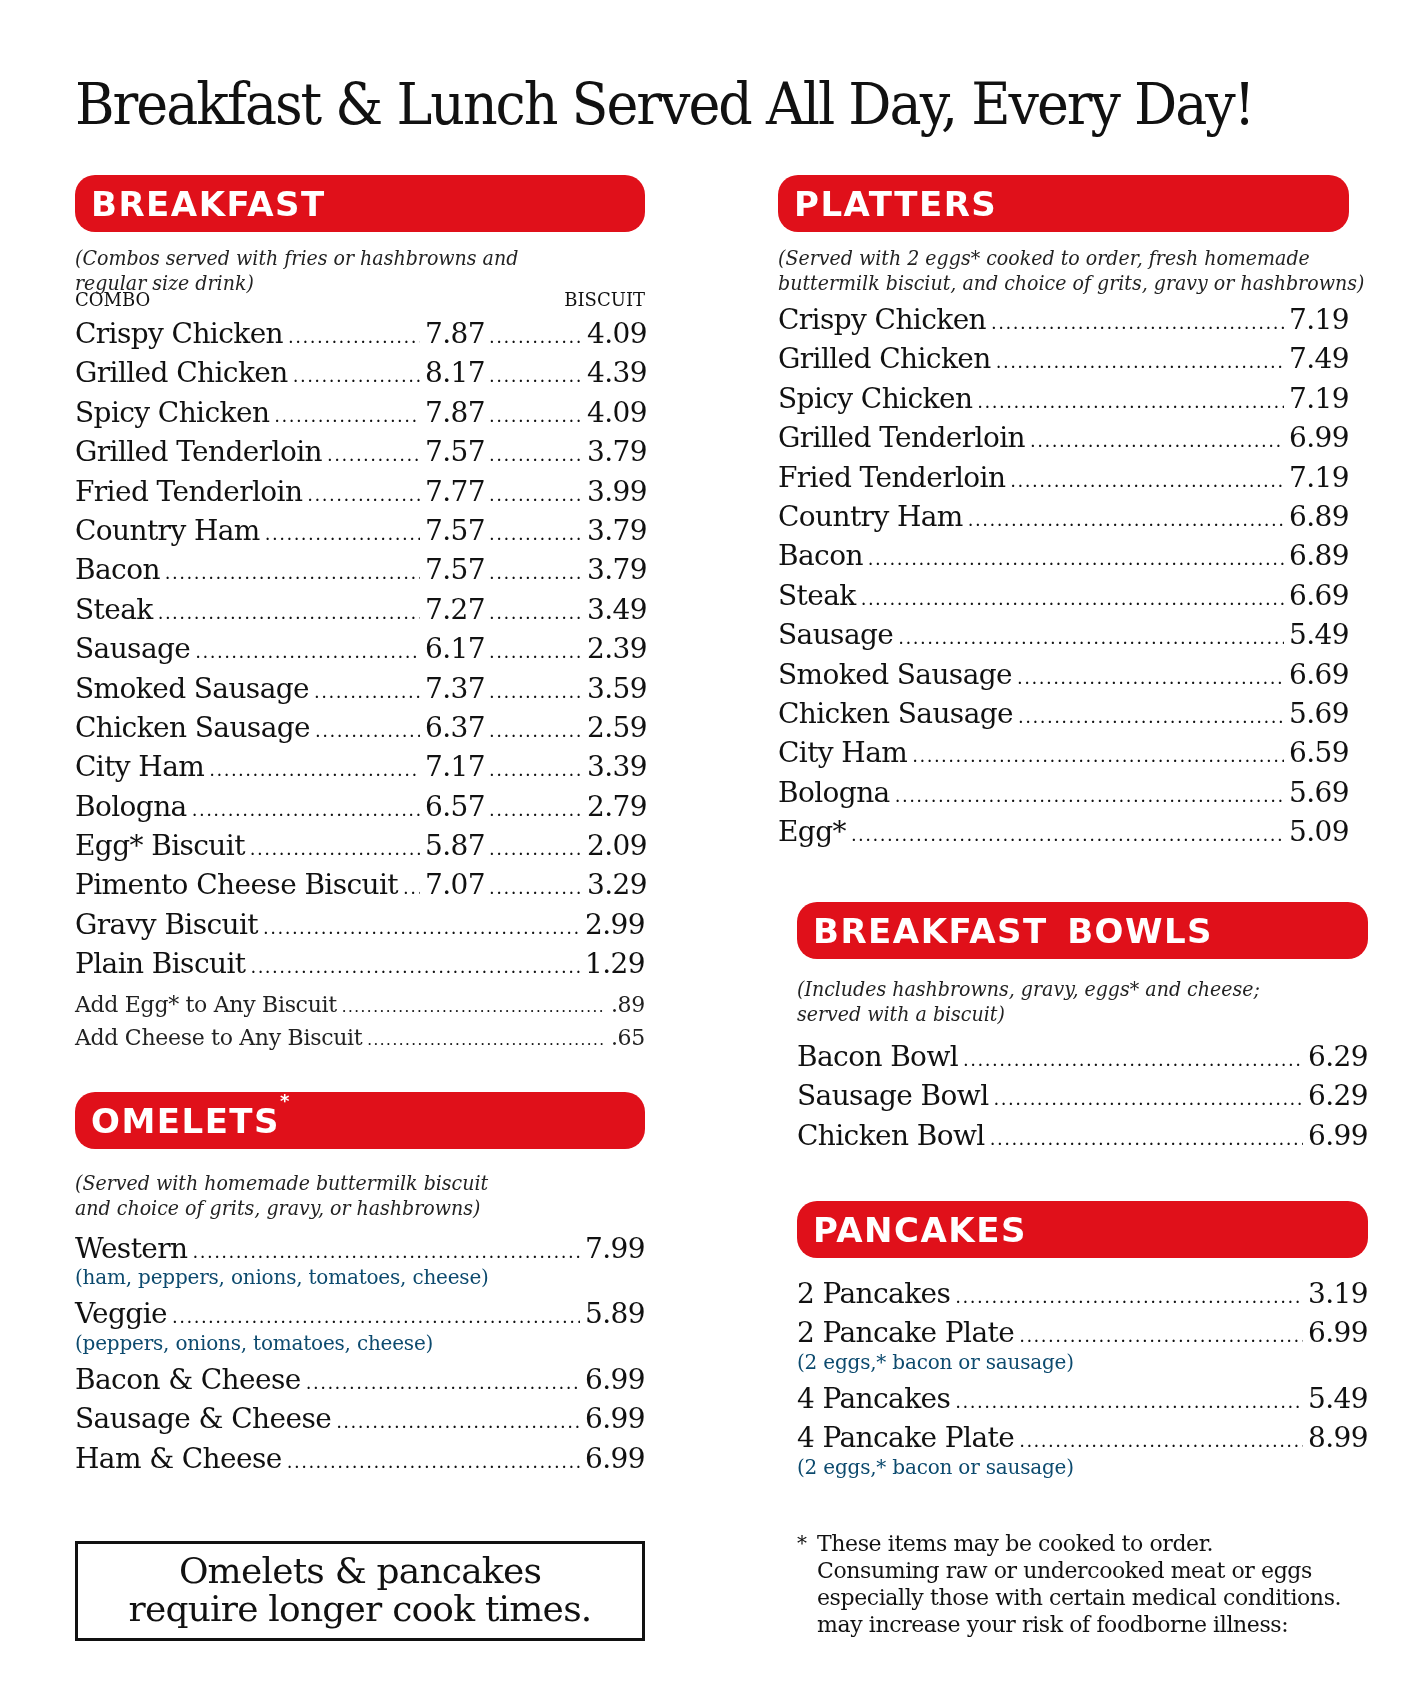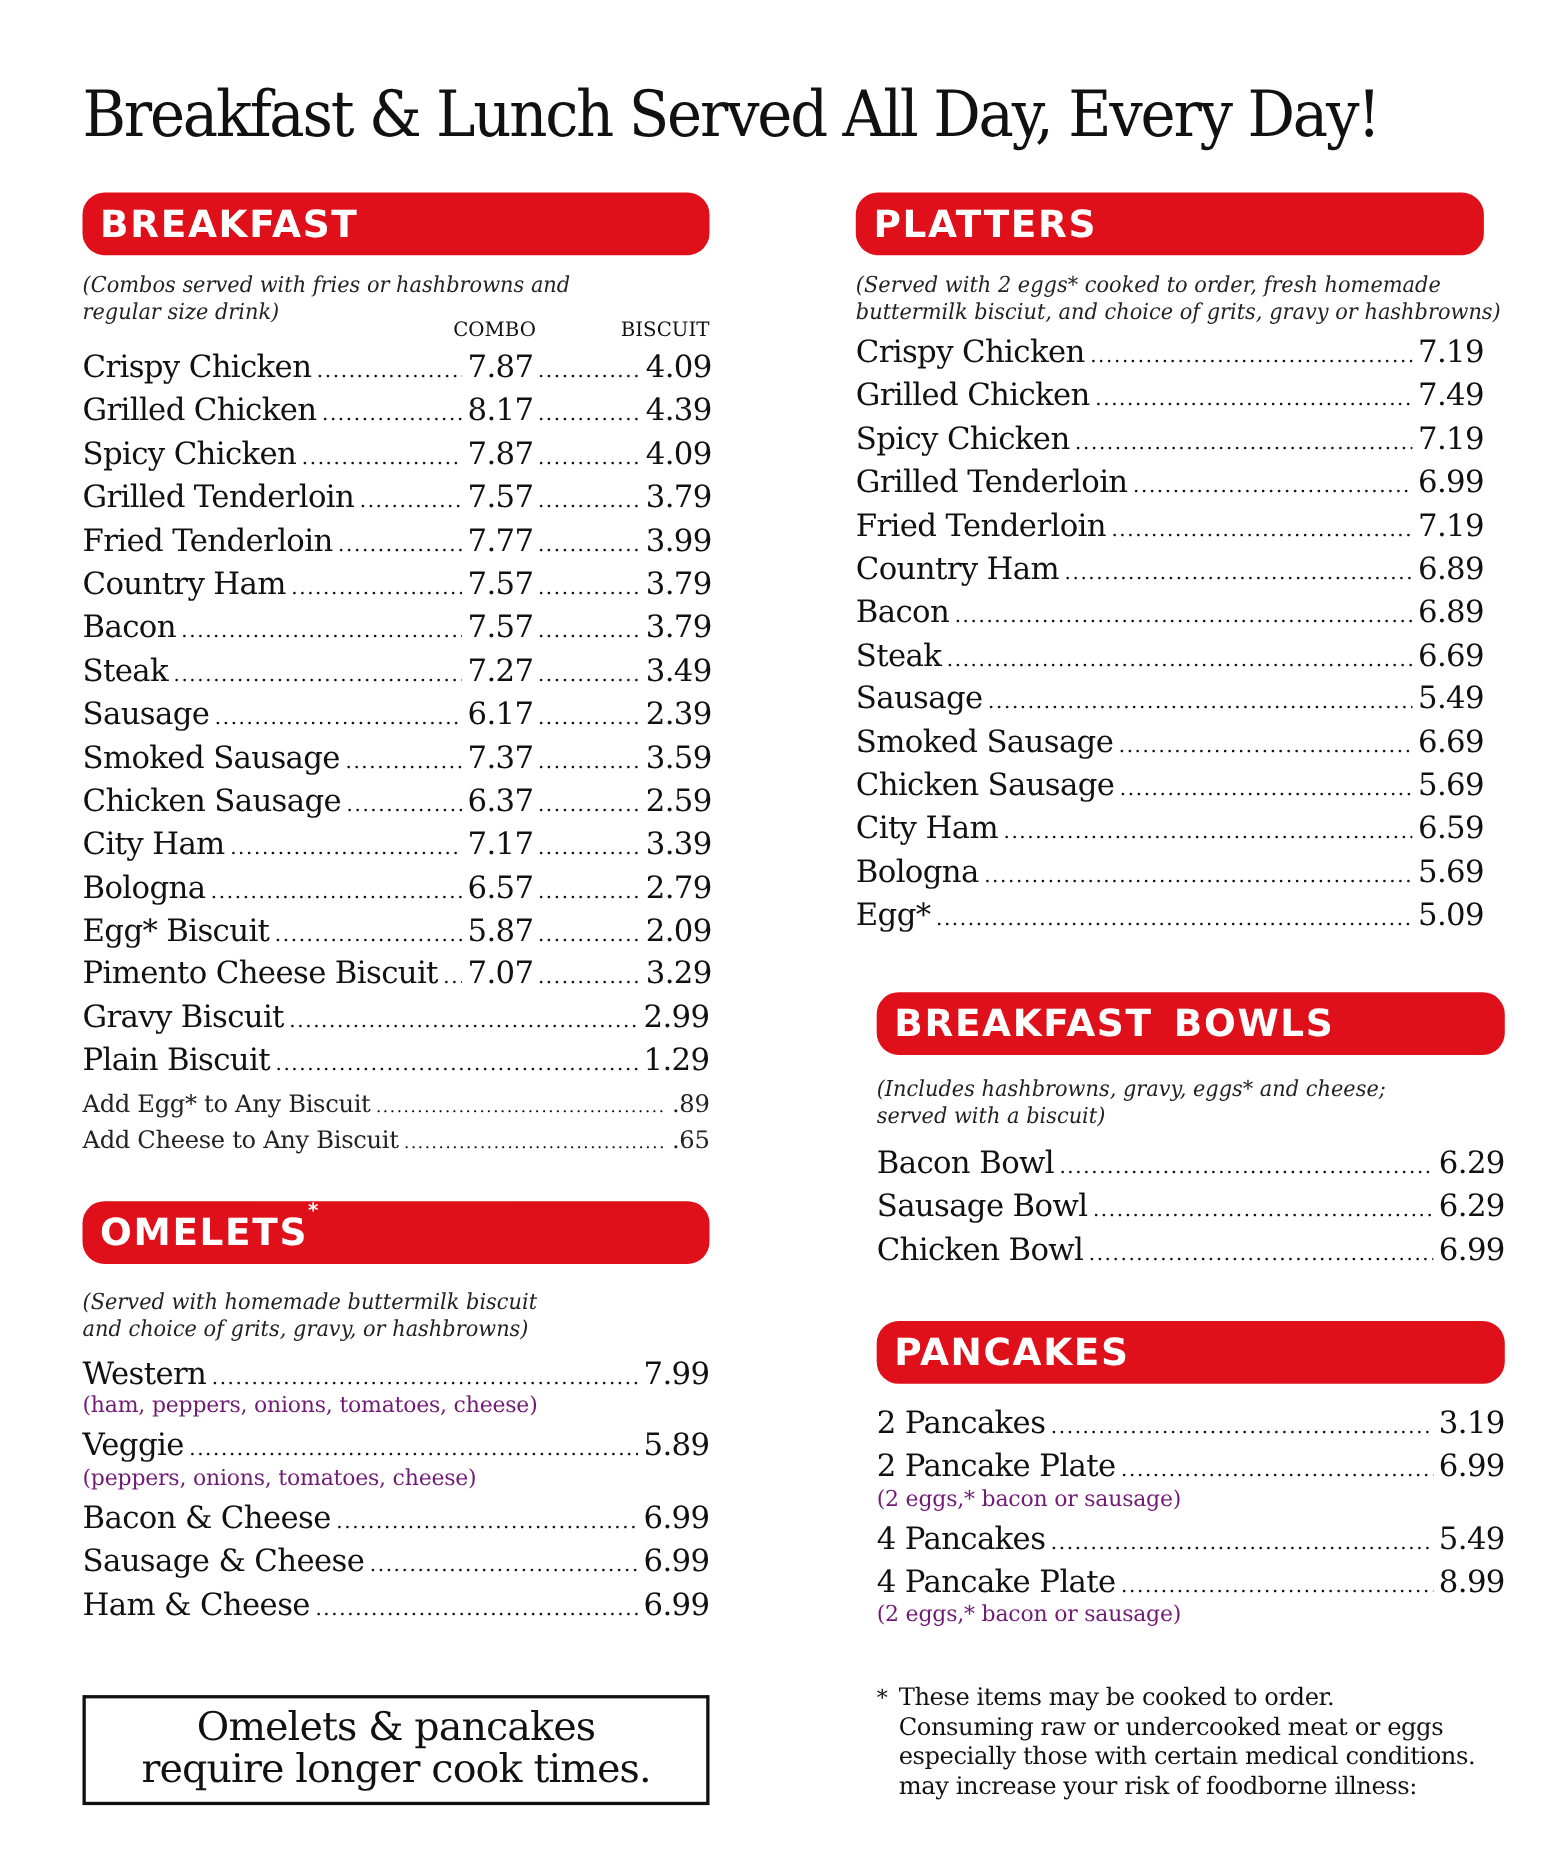--- a/index.html
+++ b/index.html
@@ -18,22 +18,22 @@
   .row .name { flex:none; }
   .row .dots { flex:1 1 auto; overflow:hidden; margin:0 5px; font-size:18px; letter-spacing:1.5px; color:#111; }
   .row .dots::before { content:"......................................................................................................................................................"; }
   .row .price { flex:none; }
   .row.two .dots2 { flex:none; width:92px; overflow:hidden; margin:0 6px; font-size:18px; letter-spacing:1.5px; }
   .row.two .dots2::before { content:"......................................................"; }
   .row.two .combo { flex:none; width:58px; text-align:right; }
   .row.two .biscuit { flex:none; width:58px; text-align:right; }
   .row.small { font-size:22px; height:33px; line-height:33px; color:#222; letter-spacing:-0.3px; }
   .row.small .dots { font-size:15px; }
-  .desc { font-size:20px; line-height:26px; color:#701a75; margin-top:-4px; margin-bottom:4px; white-space:nowrap; letter-spacing:-0.2px; }
-  .colhead { display:flex; justify-content:flex-end; font-size:18px; height:24px; line-height:24px; }
+  .desc { font-size:20px; line-height:26px; color:#0c4a6e; margin-top:-4px; margin-bottom:4px; white-space:nowrap; letter-spacing:-0.2px; }
+  .colhead { display:flex; justify-content:space-between; font-size:18px; height:24px; line-height:24px; }
   .colhead span { display:inline-block; text-align:right; }
   .callout { border:3px solid #111; text-align:center; font-size:36px; line-height:38px; padding:8px 0 10px; letter-spacing:-0.8px; }
   .footnote { display:flex; font-size:22px; line-height:27px; letter-spacing:-0.4px; }
   .footnote .star { width:20px; flex:none; font-size:20px; }
 </style>
 </head>
 <body>
 
 <div class="title">Breakfast &amp; Lunch Served All Day, Every Day!</div>
 

